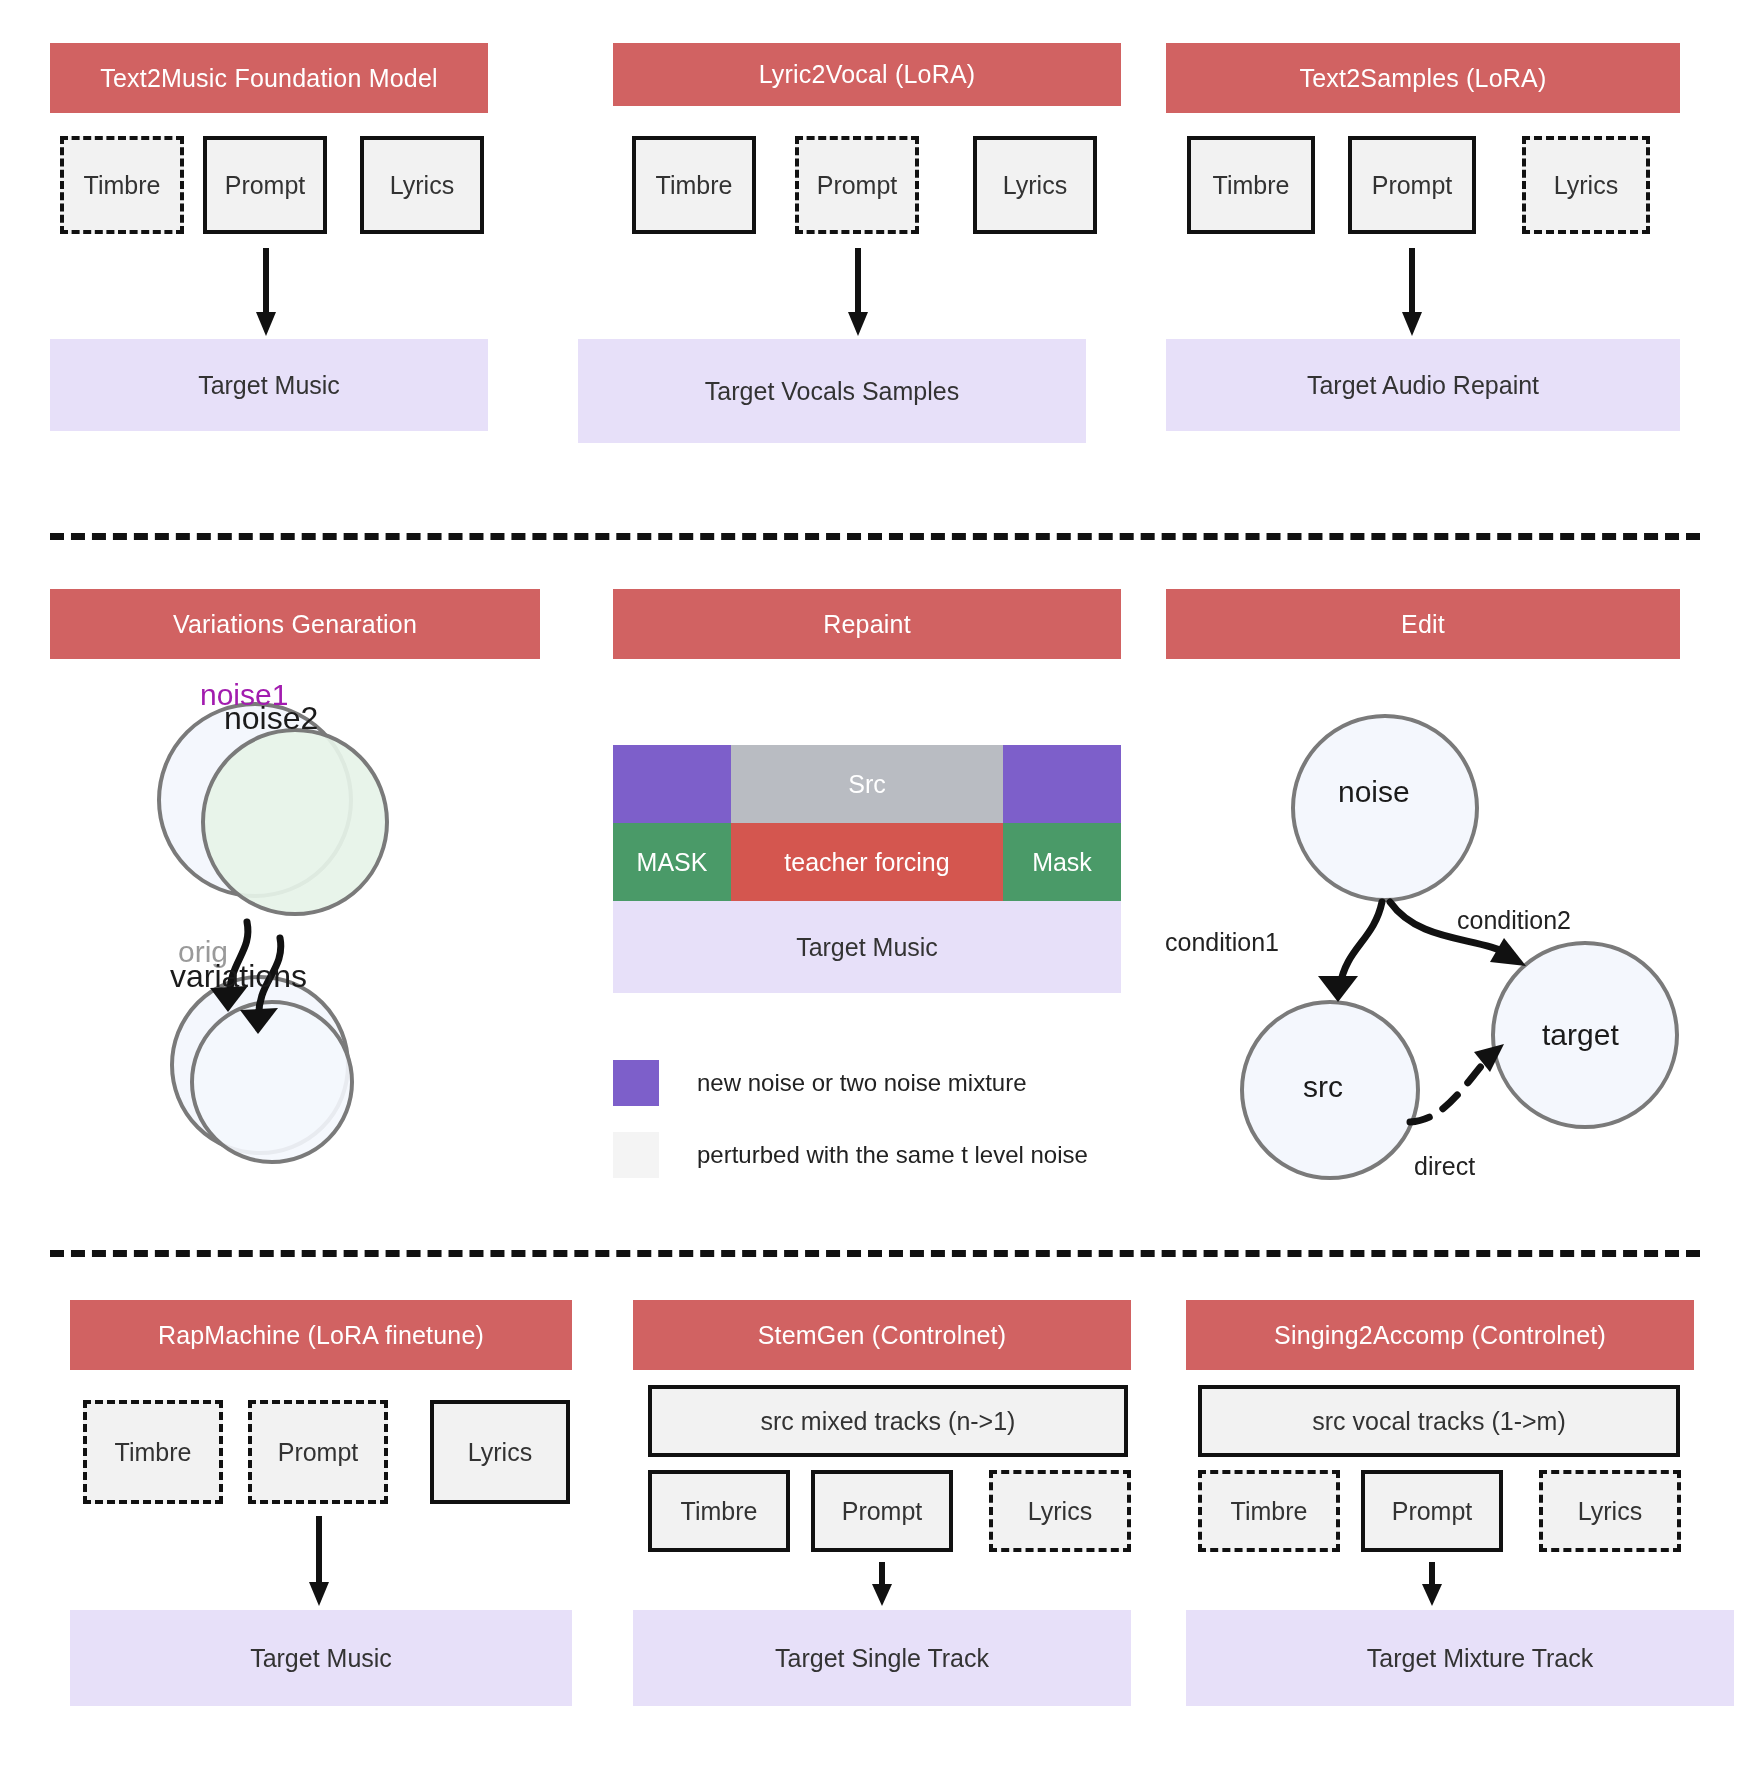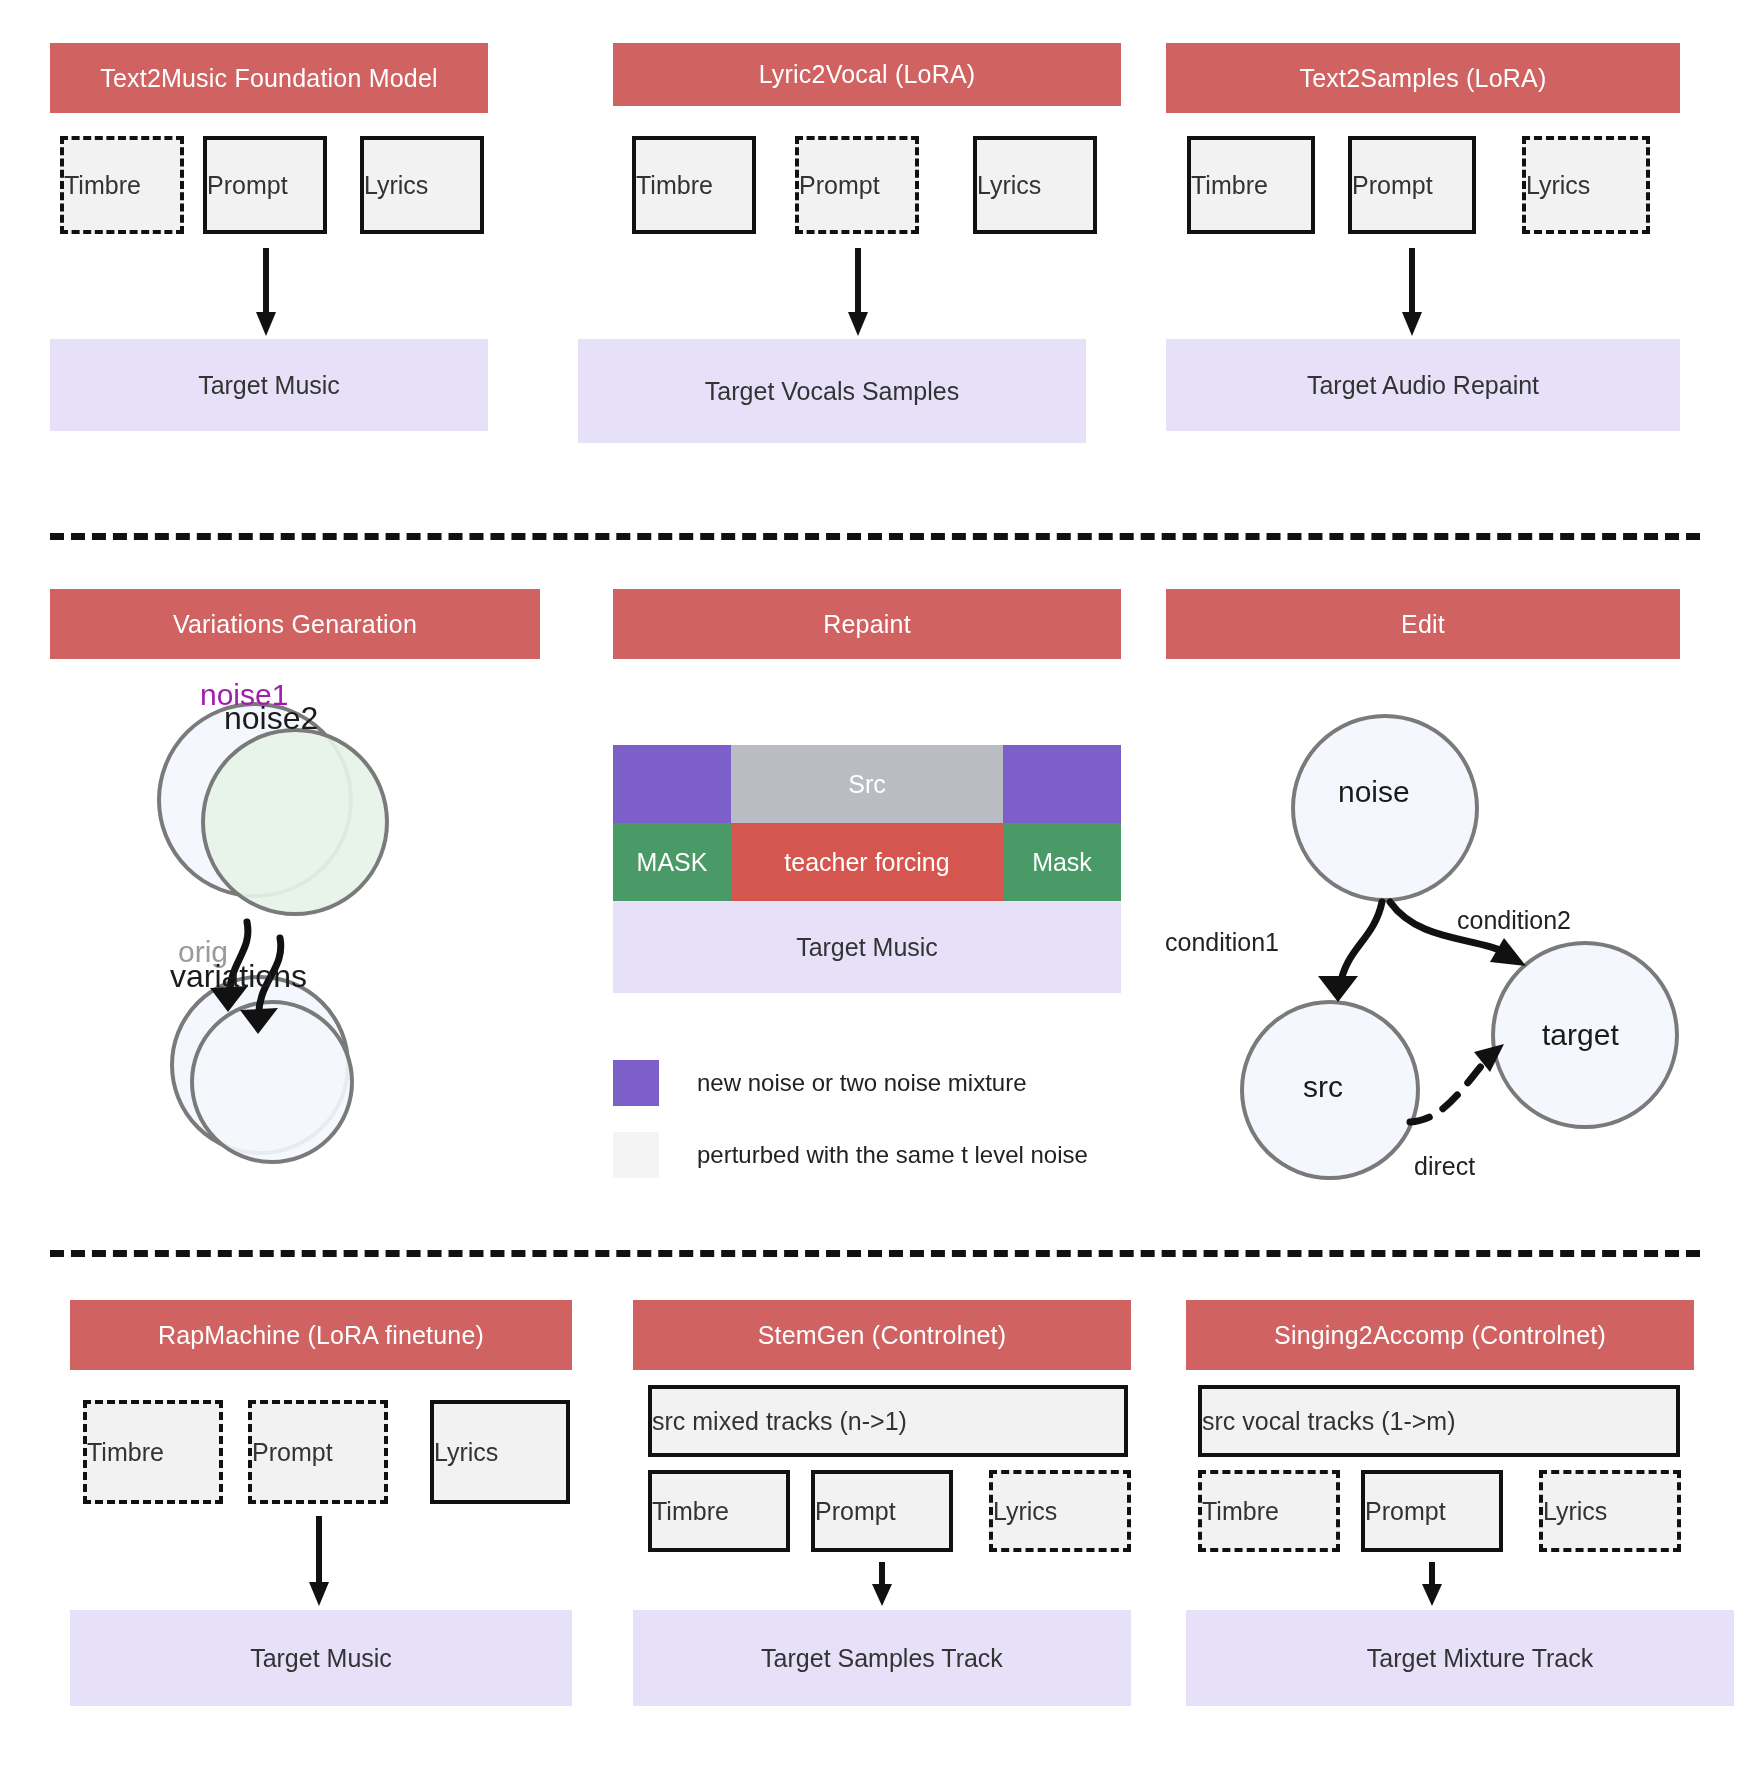--- a/index.html
+++ b/index.html
@@ -30,21 +30,21 @@
     align-items: center;
     justify-content: center;
     letter-spacing: 0.2px;
   }
   .io-box {
     position: absolute;
     background: #f2f2f2;
     border: 4px solid #111111;
     display: flex;
     align-items: center;
-    justify-content: flex-start;
+    justify-content: center;
     font-size: 25px;
     color: #333333;
     box-sizing: border-box;
   }
   .io-box.dashed {
     border-style: dashed;
     border-width: 4px;
   }
   .target-bar {
     position: absolute;
@@ -317,21 +317,21 @@
     <span>Prompt</span>
   </div>
   <div class="io-box dashed" style="left:989px; top:1470px; width:142px; height:82px;">
     <span>Lyrics</span>
   </div>
   <svg class="arrow-svg" style="left:869px; top:1562px;" width="26" height="46" viewBox="0 0 26 46">
     <line x1="13" y1="0" x2="13" y2="26" stroke="#111" stroke-width="6"></line>
     <polygon points="13,44 3,22 23,22" fill="#111"></polygon>
   </svg>
   <div class="target-bar" style="left:633px; top:1610px; width:498px; height:96px;">
-    <span>Target Samples Track</span>
+    <span>Target Single Track</span>
   </div>
 
   <div class="panel-header" style="left:1186px; top:1300px; width:508px; height:70px;">
     <span>Singing2Accomp (Controlnet)</span>
   </div>
   <div class="io-box" style="left:1198px; top:1385px; width:482px; height:72px; font-size:25px;">
     <span>src vocal tracks (1-&gt;m)</span>
   </div>
   <div class="io-box dashed" style="left:1198px; top:1470px; width:142px; height:82px;">
     <span>Timbre</span>

